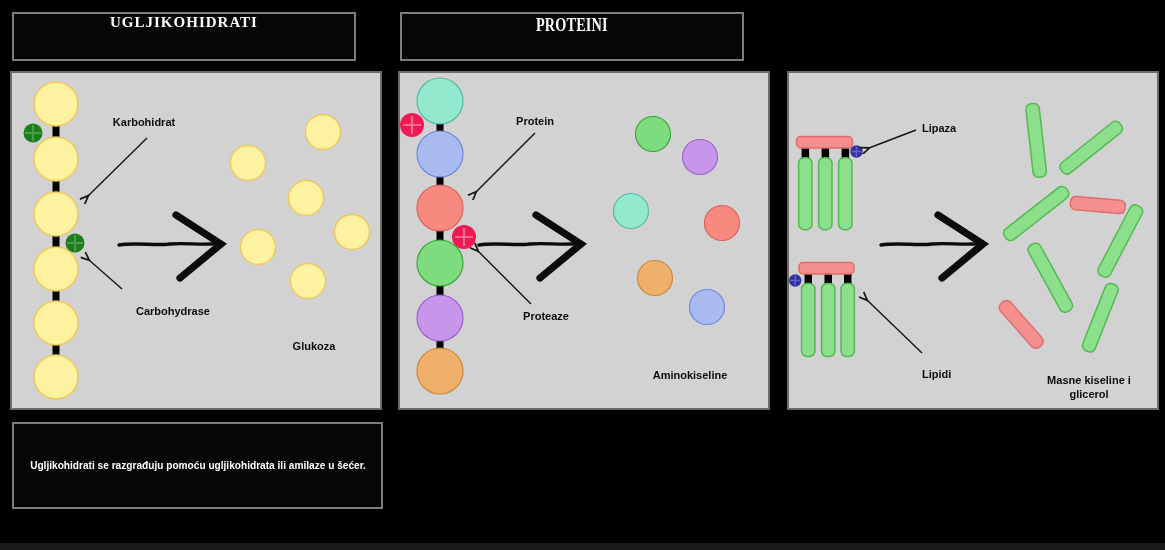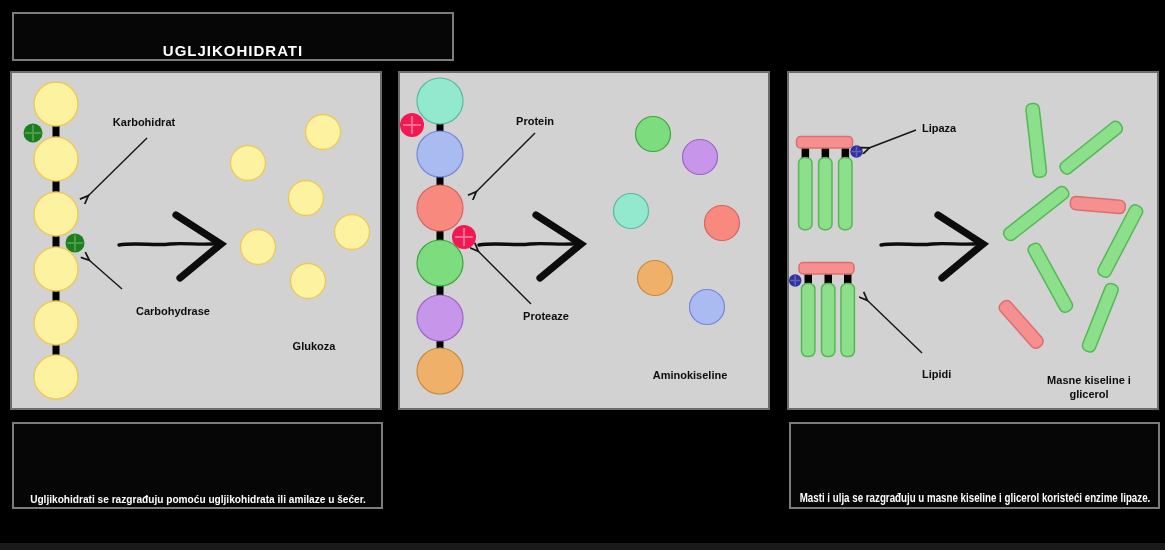--- a/index.html
+++ b/index.html
@@ -1,33 +1,33 @@
 <!DOCTYPE html>
 <html style="--page-bg: #000000; --panel-bg: #d2d2d2; --panel-border: #6c6c6c; --box-bg: #060606; --box-border: #7c7c7c; --yellow: #fcf2a0; --yellow-border: #eec95a; --enzyme-green: #1e7d1e; --enzyme-green-cross: #4a9e4a; --teal: #93e9cd; --teal-border: #57b9a4; --periwinkle: #a9bbf0; --periwinkle-border: #7286dc; --salmon: #f7897f; --salmon-border: #d8655c; --green: #7ddc7d; --green-border: #3da53d; --purple: #c795ea; --purple-border: #9d63cc; --orange: #efb169; --orange-border: #c98a3e; --crimson: #f21953; --crimson-cross: #ff6b8f; --rod-green: #8ce08c; --rod-green-border: #54b854; --rod-pink: #f68f8f; --rod-pink-border: #e06d6d; --navy: #30309e; --navy-cross: #6060c4;"><head>
 <meta charset="utf-8">
 <style>
   html,body{margin:0;padding:0;background:#000;}
   .stage{position:relative;width:1165px;height:550px;background:var(--page-bg,#000);overflow:hidden;
          font-family:"Liberation Sans",sans-serif;}
   .col{position:absolute;top:0;height:550px;width:388px;}
   .col1{left:0;} .col2{left:388px;} .col3{left:777px;}
 
-  .hbox{position:absolute;left:12px;top:12px;width:442px;height:49px;box-sizing:border-box;
+  .hbox{position:absolute;left:12px;top:12px;width:344px;height:49px;box-sizing:border-box;
         background:var(--box-bg,#060606);border:2px solid var(--box-border,#7c7c7c);
-        display:flex;align-items:flex-end;justify-content:center;overflow:visible;}
+        display:flex;align-items:flex-start;justify-content:center;overflow:visible;font-family:Liberation Serif, serif;}
   .hbox .ht{color:#fff;font-weight:bold;font-size:15px;letter-spacing:1px;white-space:nowrap;}
   .hbox .cond{font-size:19px;letter-spacing:.2px;transform:scaleX(.75);transform-origin:center center;display:inline-block;}
 
   .panel{position:absolute;left:10px;top:71px;width:372px;height:339px;box-sizing:border-box;
          background:var(--panel-bg,#d2d2d2);border:2px solid var(--panel-border,#6c6c6c);text-align:right;}
   .panel svg{display:block;}
 
   .cbox{position:absolute;left:12px;top:422px;width:371px;height:87px;box-sizing:border-box;
         background:var(--box-bg,#060606);border:2px solid var(--box-border,#7c7c7c);
-        display:flex;align-items:flex-end;justify-content:center;overflow:visible;}
+        display:flex;align-items:center;justify-content:center;overflow:visible;}
   .cap{color:#fff;font-weight:bold;text-align:center;line-height:1.35;}
   .cap.wide{width:392px;font-size:11px;transform:scaleX(.92);transform-origin:center center;flex:none;}
   .cap.cond{width:490px;font-size:13px;transform:scaleX(.75);transform-origin:center center;flex:none;}
 
   .strip{position:absolute;left:0;top:543px;width:100%;height:7px;background:#1a1a1a;}
 
   
   .cY{fill:var(--yellow);stroke:var(--yellow-border);stroke-width:1.4;}
   .cTeal{fill:var(--teal);stroke:var(--teal-border);stroke-width:1.2;}
   .cPeri{fill:var(--periwinkle);stroke:var(--periwinkle-border);stroke-width:1.2;}
@@ -108,20 +108,23 @@
         <text class="lbl" x="302" y="277" text-anchor="middle">Glukoza</text>
       </svg>
     </div>
 
     <div class="cbox">
       <div class="cap wide">Ugljikohidrati se razgrađuju pomoću ugljikohidrata ili amilaze u šećer.</div>
     </div>
   </div>
 
   <div class="col col2">
+    <div class="hbox">
+      <span class="ht cond">PROTEINI</span>
+    </div>
 
     <div class="panel">
       <svg width="368" height="335" viewBox="0 0 368 335">
         <defs>
           <marker id="ah2" markerWidth="12" markerHeight="10" refX="2" refY="4" orient="auto" markerUnits="userSpaceOnUse">
             <path d="M10,0.5 L1.5,4 L10,7.5" fill="none" stroke="#161616" stroke-width="1.7"></path>
           </marker>
         </defs>
 
         <g>
@@ -225,19 +228,16 @@
         <line class="ann" x1="127" y1="57" x2="80" y2="75" marker-end="url(#ah3)"></line>
         <line class="ann" x1="133" y1="280" x2="78" y2="227" marker-end="url(#ah3)"></line>
 
         <text class="lbl" x="133" y="59" text-anchor="start">Lipaza</text>
         <text class="lbl" x="133" y="305" text-anchor="start">Lipidi</text>
         <text class="lbl" x="300" y="311" text-anchor="middle">Masne kiseline i</text>
         <text class="lbl" x="300" y="325" text-anchor="middle">glicerol</text>
       </svg>
     </div>
 
-    <div class="cbox">
-      <div class="cap cond">Masti i ulja se razgrađuju u masne kiseline i glicerol koristeći enzime lipaze.</div>
-    </div>
   </div>
 
   <div class="strip"></div>
 </div>
 
 </body></html>

